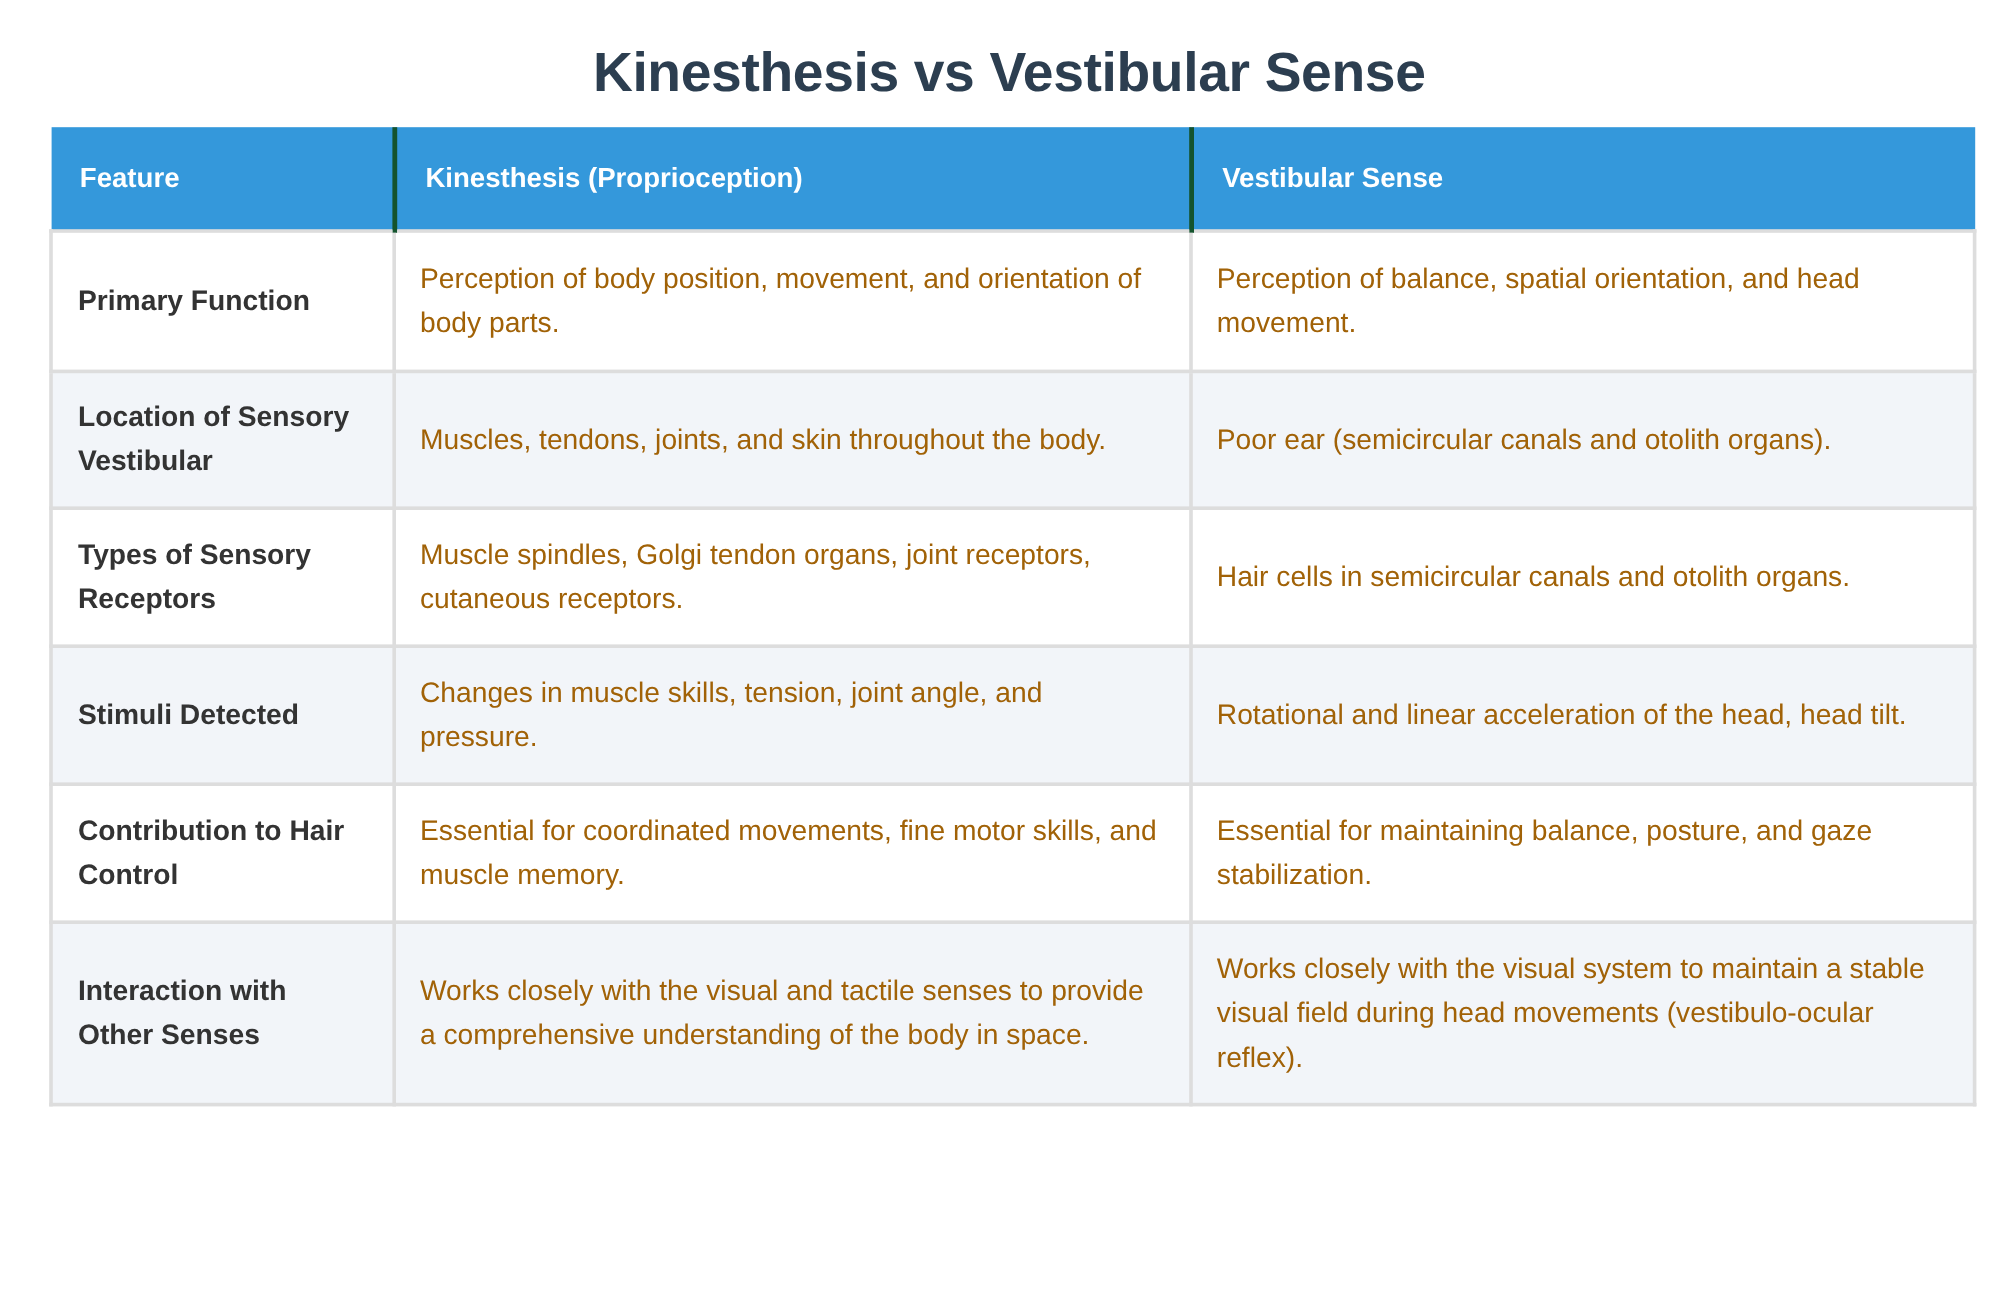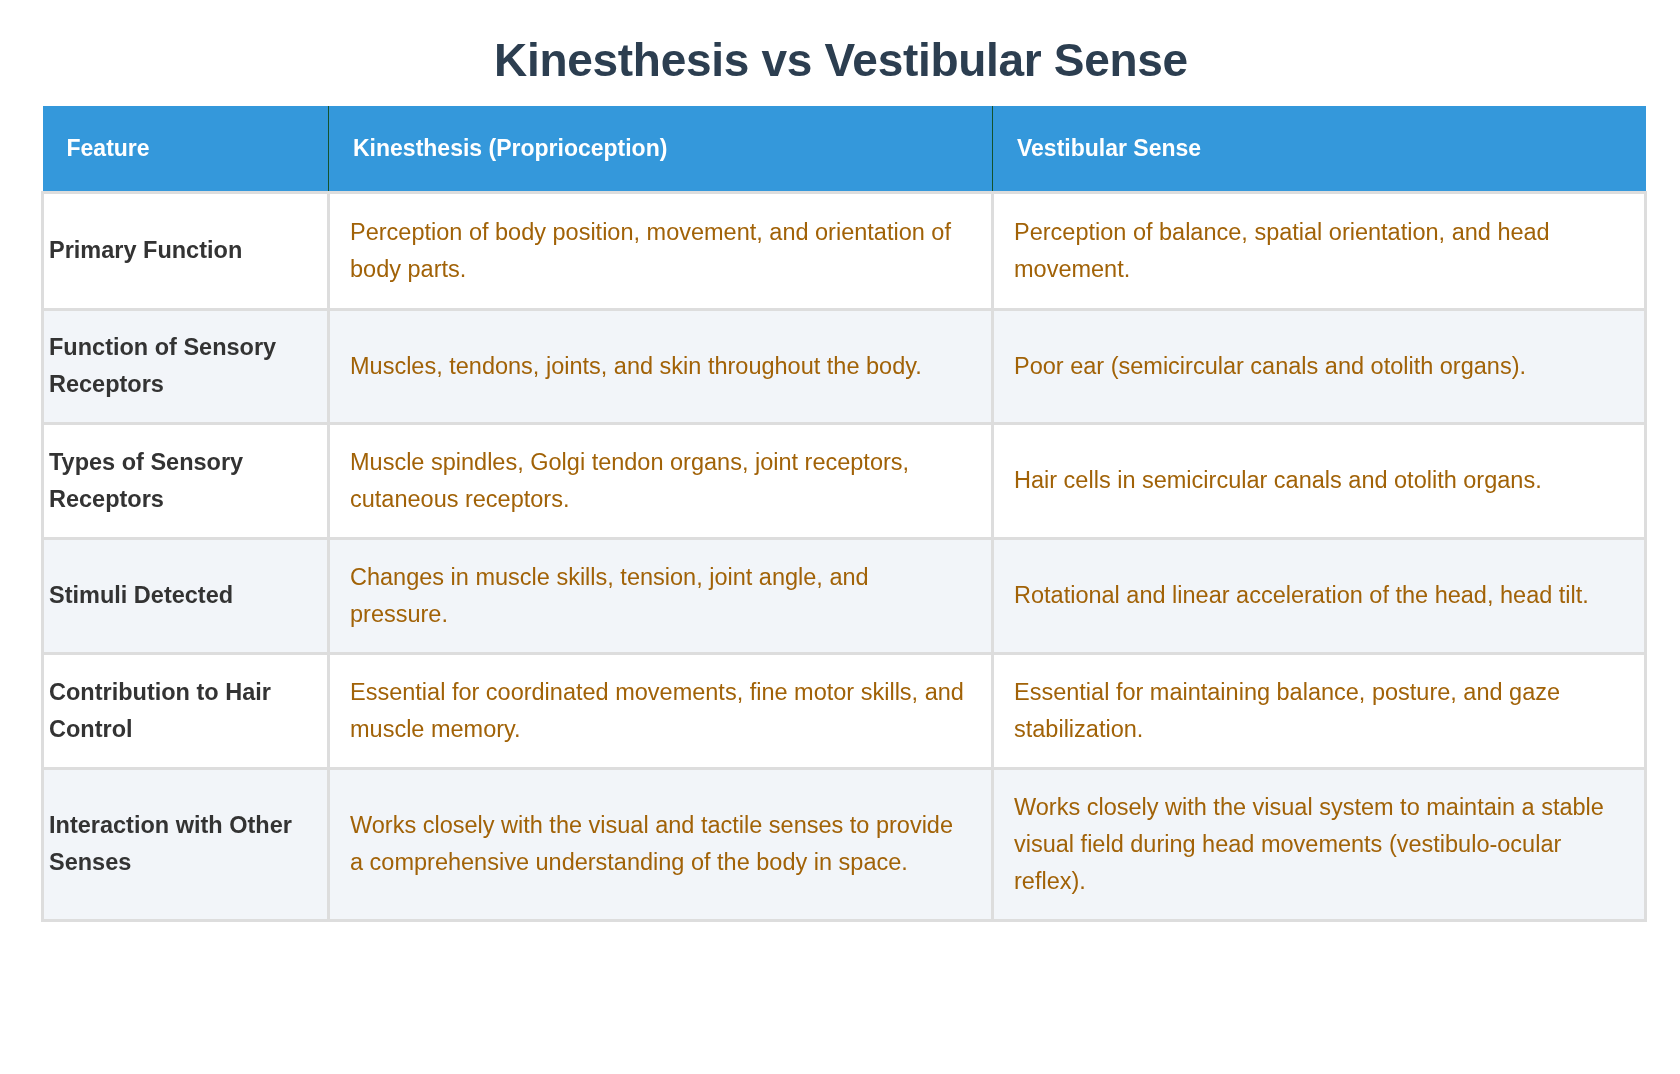--- a/index.html
+++ b/index.html
@@ -39,38 +39,38 @@
       table-layout: fixed;
     }
     table.compare th {
       background: #3498db;
       color: #ffffff;
       font-size: 23px;
       font-weight: bold;
       text-align: left;
       height: 86px;
       padding: 0 24px;
-      border-left: 1px solid #14532d;
+      border-left: 4px solid #14532d;
       border-bottom: 2px solid #5dade2;
       box-sizing: border-box;
     }
     table.compare th:first-child { border-left: none; }
     table.compare td {
       border: 3px solid #dddddd;
       padding: 0 20px;
       font-size: 23.5px;
       line-height: 37px;
       color: #a16207;
       vertical-align: middle;
       box-sizing: border-box;
     }
     table.compare td.feature {
       font-weight: bold;
       color: #333333;
-      padding-left: 5px;
+      padding-left: 21px;
     }
     table.compare tr.even td { background: #f2f5f9; }
     table.compare tr.odd td { background: #ffffff; }
     col.c1 { width: 286px; }
     col.c2 { width: 664px; }
     col.c3 { width: 653px; }
   </style>
 </head>
 <body>
 
@@ -90,21 +90,21 @@
         <th>Vestibular Sense</th>
       </tr>
     </thead>
     <tbody>
       <tr class="odd" style="height:117px">
         <td class="feature">Primary Function</td>
         <td>Perception of body position, movement, and orientation of body parts.</td>
         <td>Perception of balance, spatial orientation, and head movement.</td>
       </tr>
       <tr class="even" style="height:114px">
-        <td class="feature">Function of Sensory Receptors</td>
+        <td class="feature">Location of Sensory Vestibular</td>
         <td>Muscles, tendons, joints, and skin throughout the body.</td>
         <td>Poor ear (semicircular canals and otolith organs).</td>
       </tr>
       <tr class="odd" style="height:115px">
         <td class="feature">Types of Sensory Receptors</td>
         <td>Muscle spindles, Golgi tendon organs, joint receptors, cutaneous receptors.</td>
         <td>Hair cells in semicircular canals and otolith organs.</td>
       </tr>
       <tr class="even" style="height:115px">
         <td class="feature">Stimuli Detected</td>

